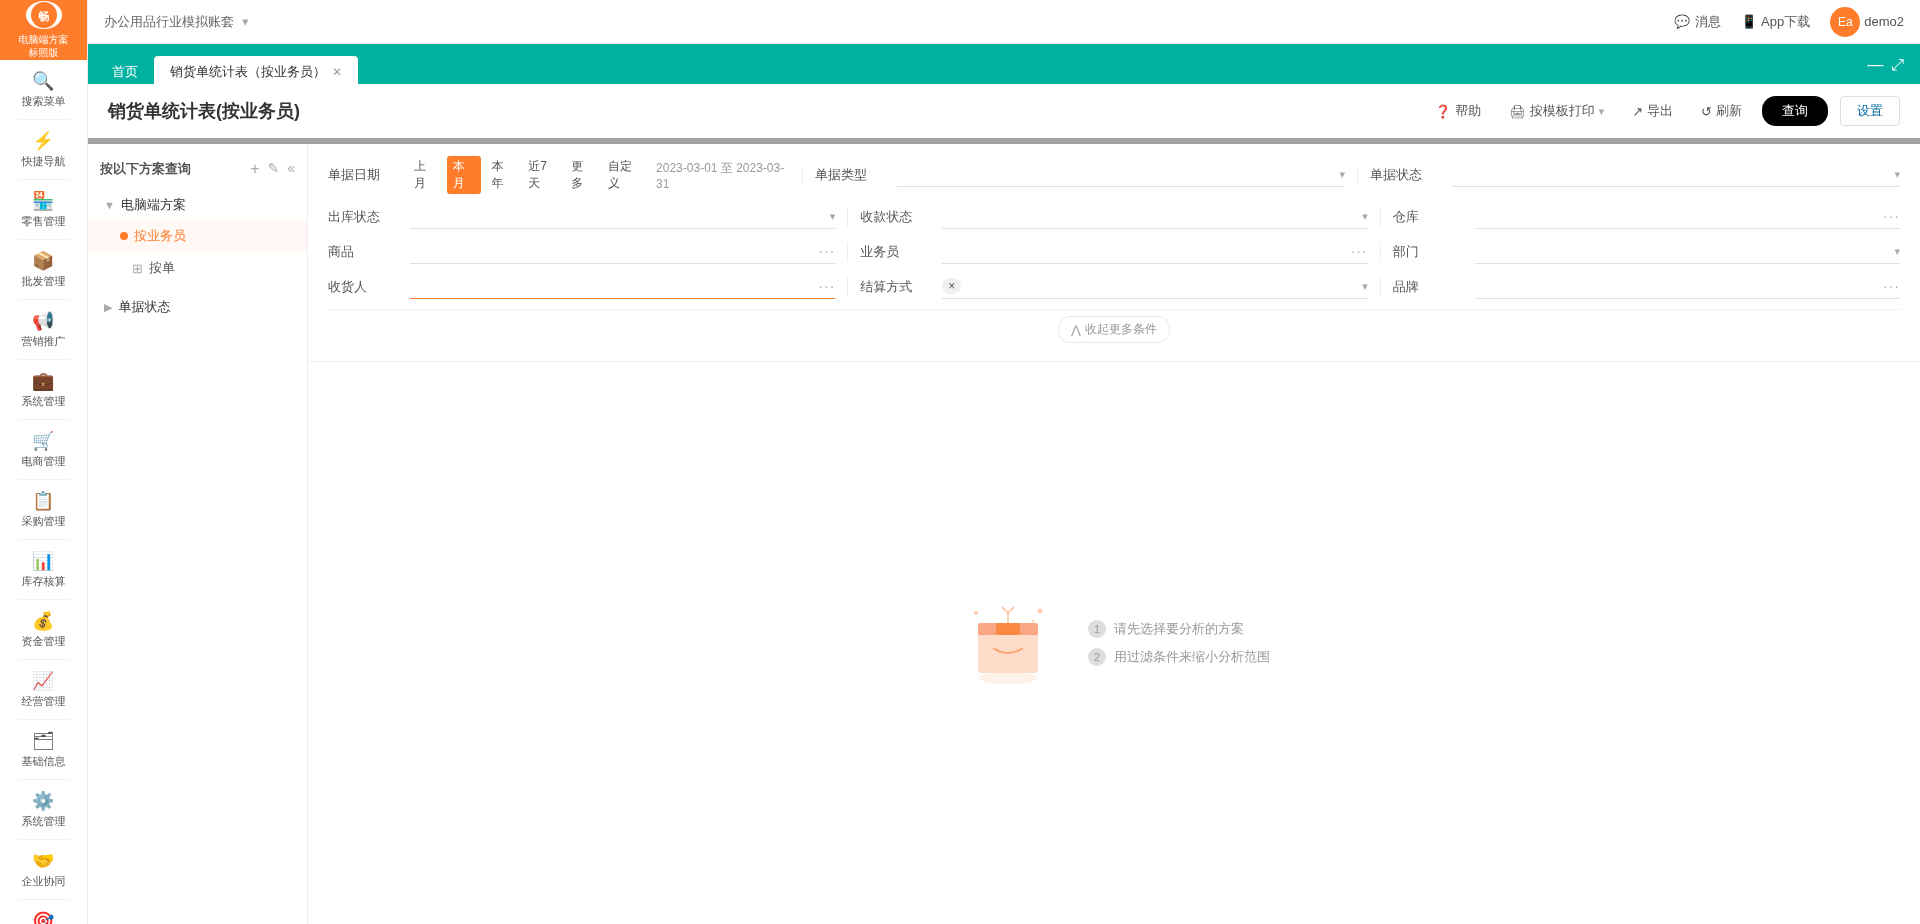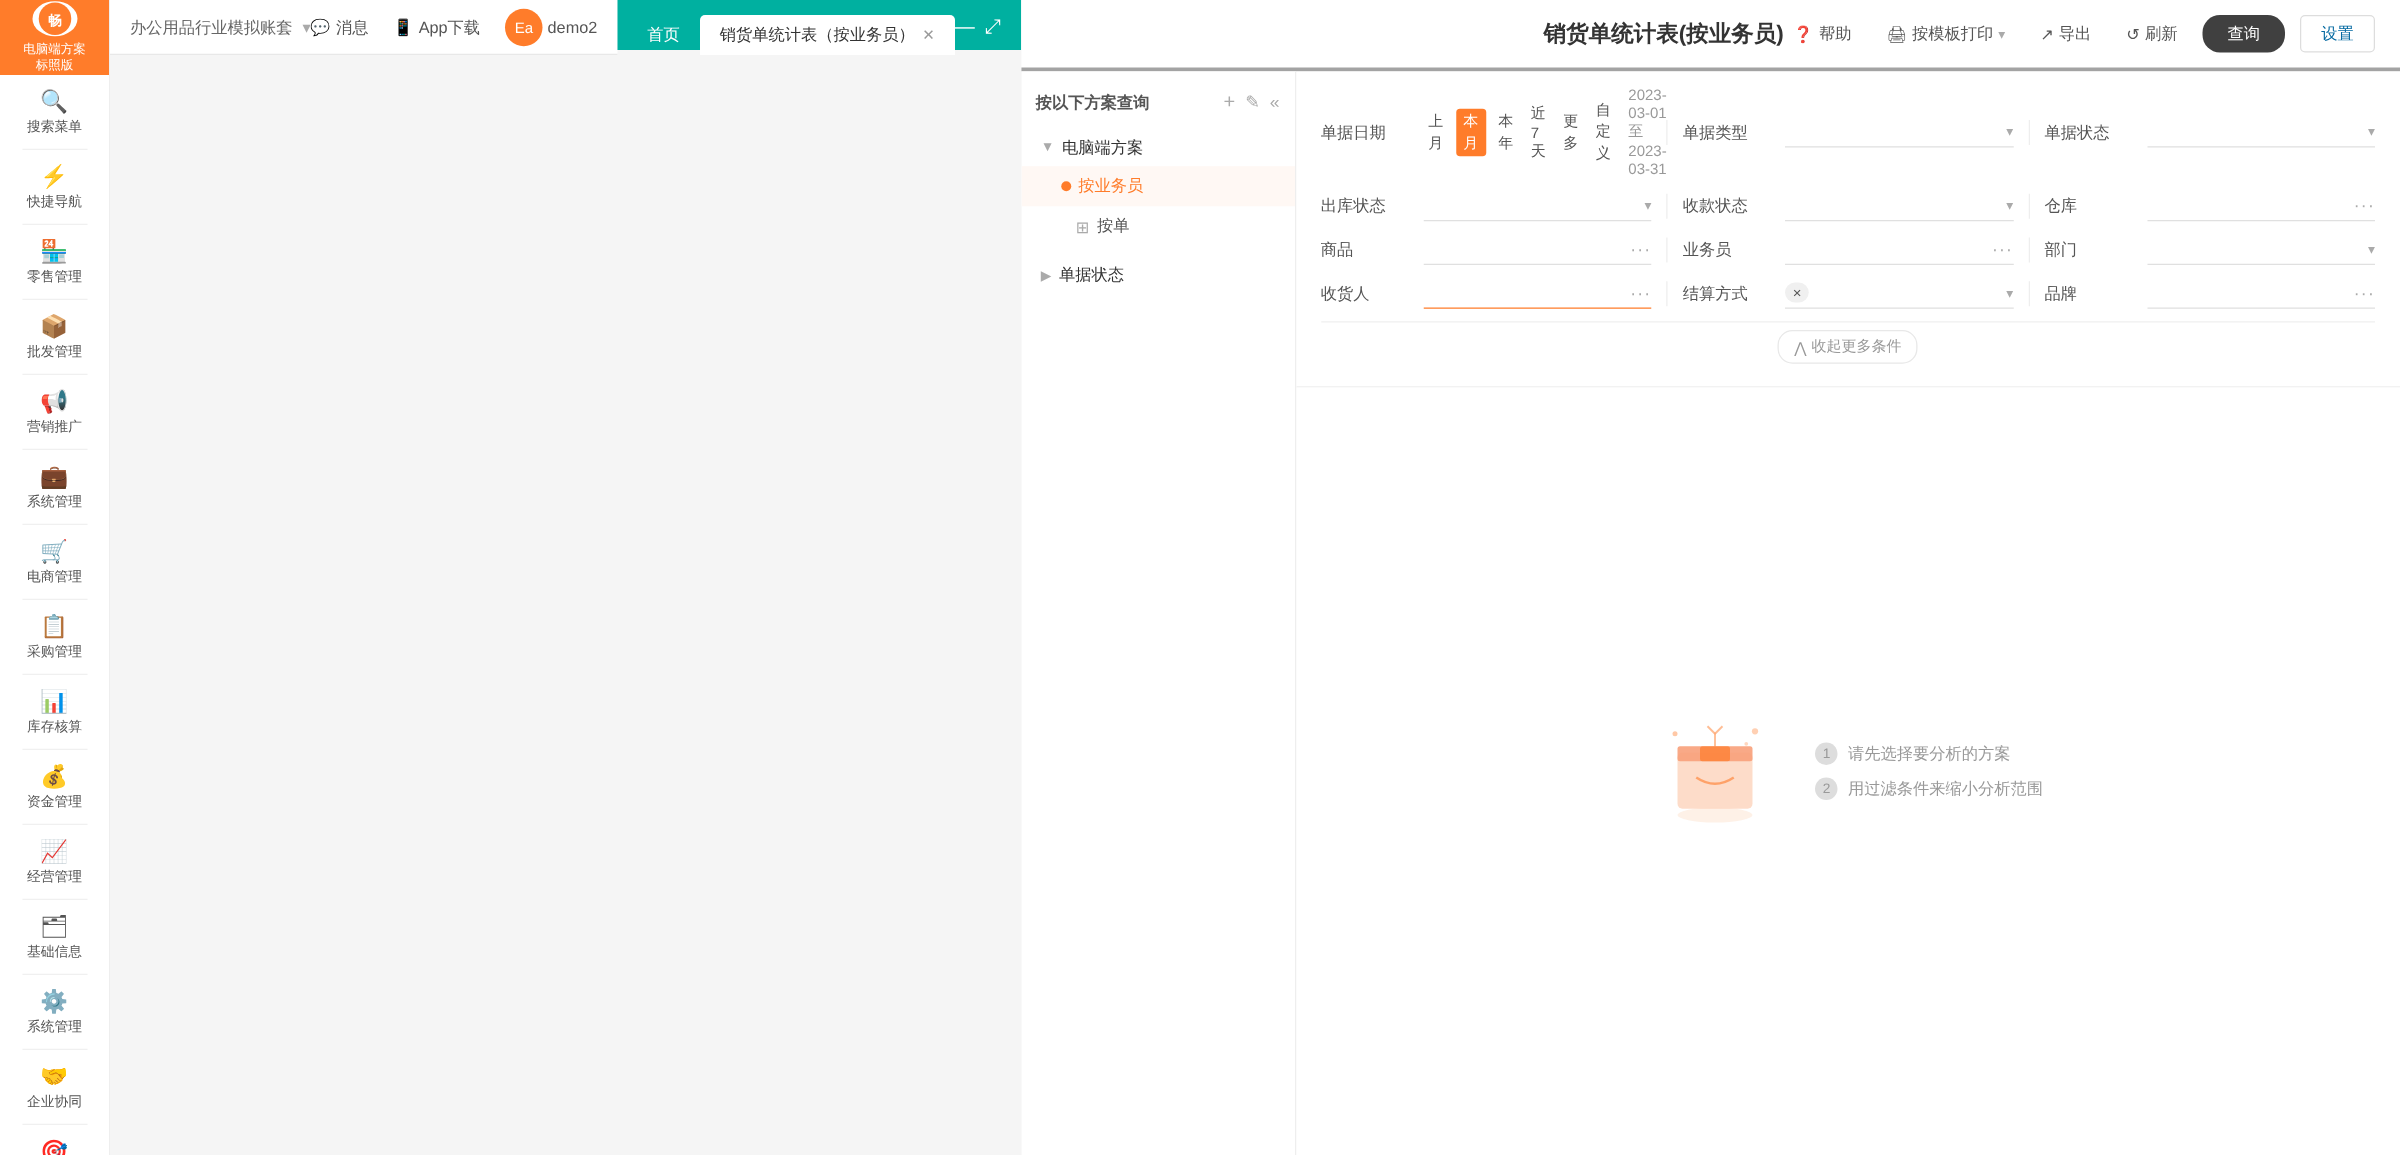--- a/index.html
+++ b/index.html
@@ -50,21 +50,21 @@
       font-size: 12px;
       border-bottom: 1px solid #f0f0f0;
     }
     .sidebar-item .icon { font-size: 18px; margin-bottom: 2px; }
     .sidebar-item .label { font-size: 11px; text-align: center; }
 
     
     .main-wrapper {
       flex: 1;
       display: flex;
-      flex-direction: row;
+      flex-direction: column;
       overflow: hidden;
     }
 
     
     .top-header {
       height: 44px;
       background: #fff;
       border-bottom: 1px solid #e8e8e8;
       display: flex;
       align-items: center;
@@ -143,22 +143,22 @@
       overflow: hidden;
       background: #f5f5f5;
     }
 
     
     .page-header {
       background: #fff;
       padding: 12px 20px;
       display: flex;
       align-items: center;
-      justify-content: flex-end;
-      border-bottom: 3px solid #a3a3a3;
+      justify-content: space-between;
+      border-bottom: 6px solid #a3a3a3;
     }
     .page-title {
       font-size: 18px;
       font-weight: 600;
       color: #333;
     }
     .page-actions {
       display: flex;
       align-items: center;
       gap: 12px;
@@ -167,21 +167,21 @@
       display: flex;
       align-items: center;
       gap: 4px;
       cursor: pointer;
       color: #555;
       font-size: 13px;
       padding: 4px 8px;
       border-radius: 4px;
     }
     .btn-primary {
-      background: #404040;
+      background: #000000;
       color: #fff;
       border: none;
       padding: 6px 20px;
       border-radius: 14px;
       cursor: pointer;
       font-size: 13px;
     }
     .btn-secondary {
       background: #fff;
       color: #0369a1;

